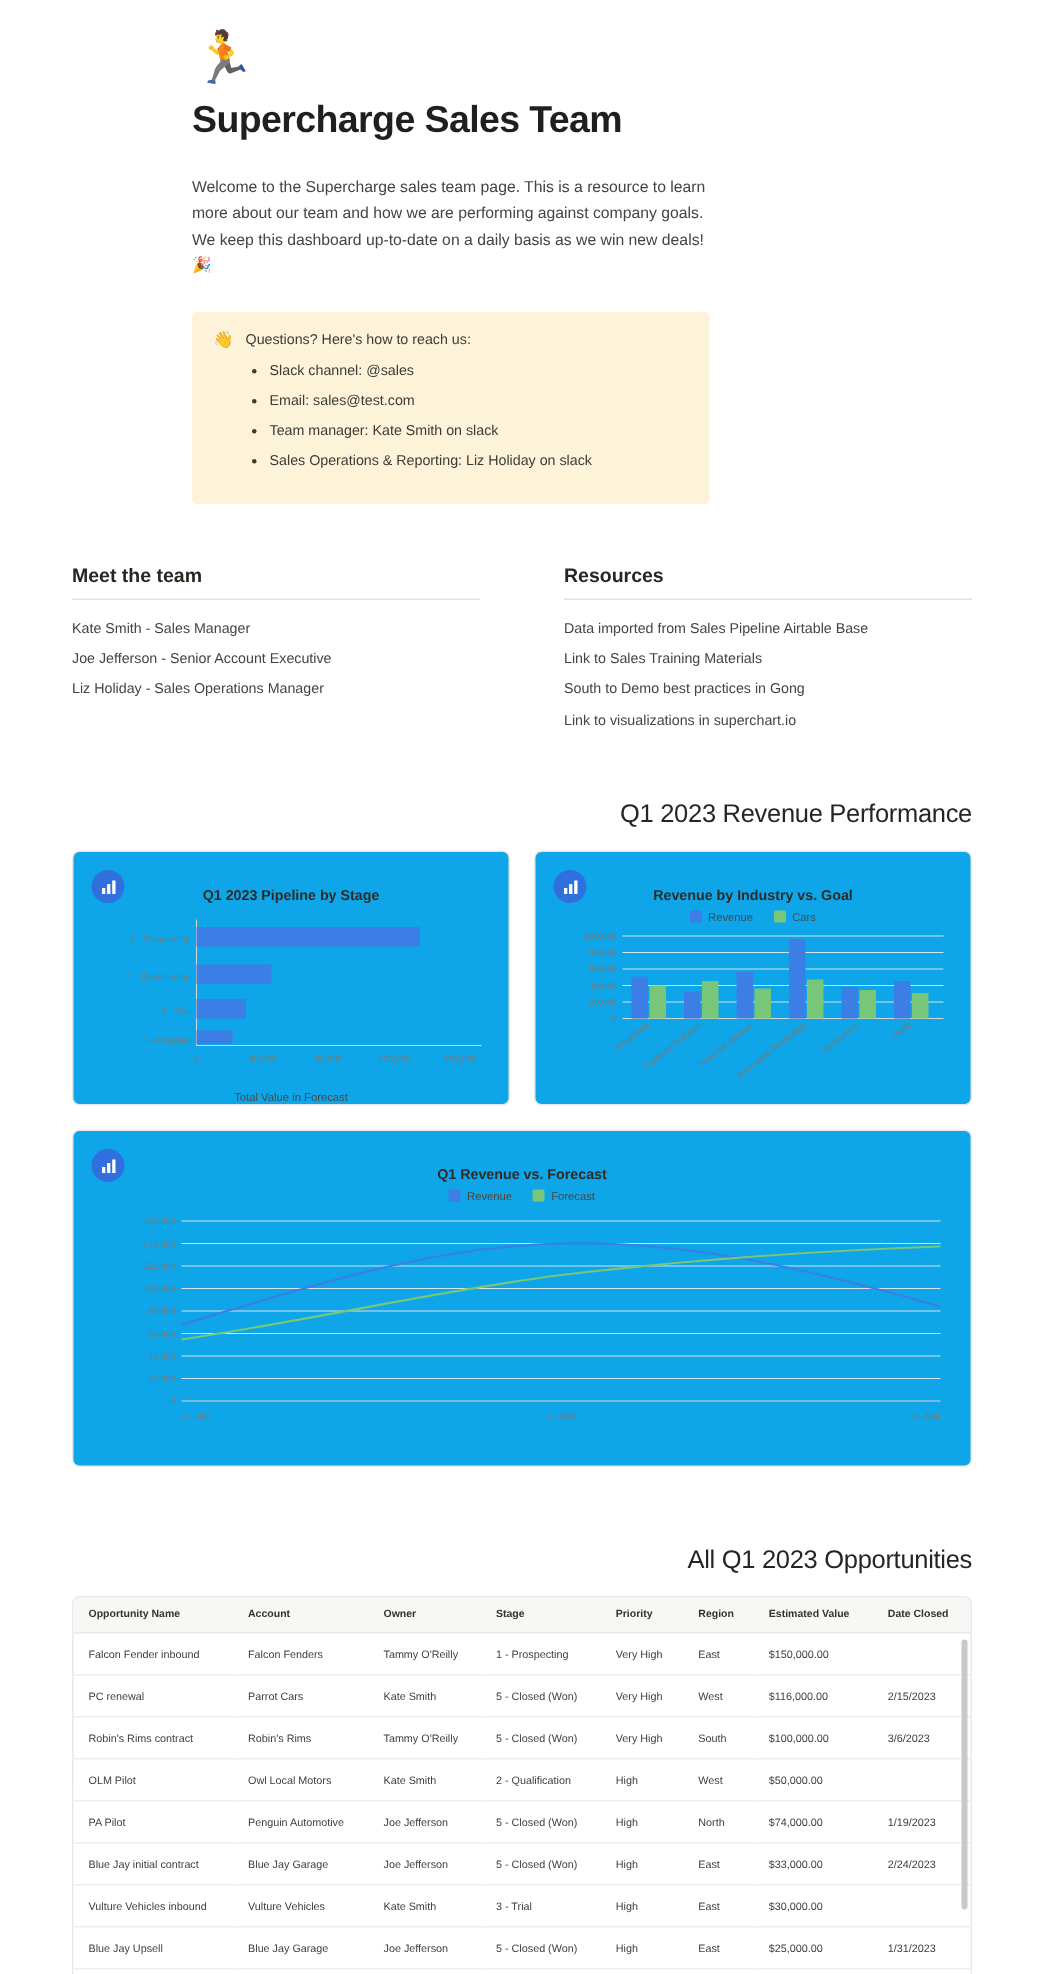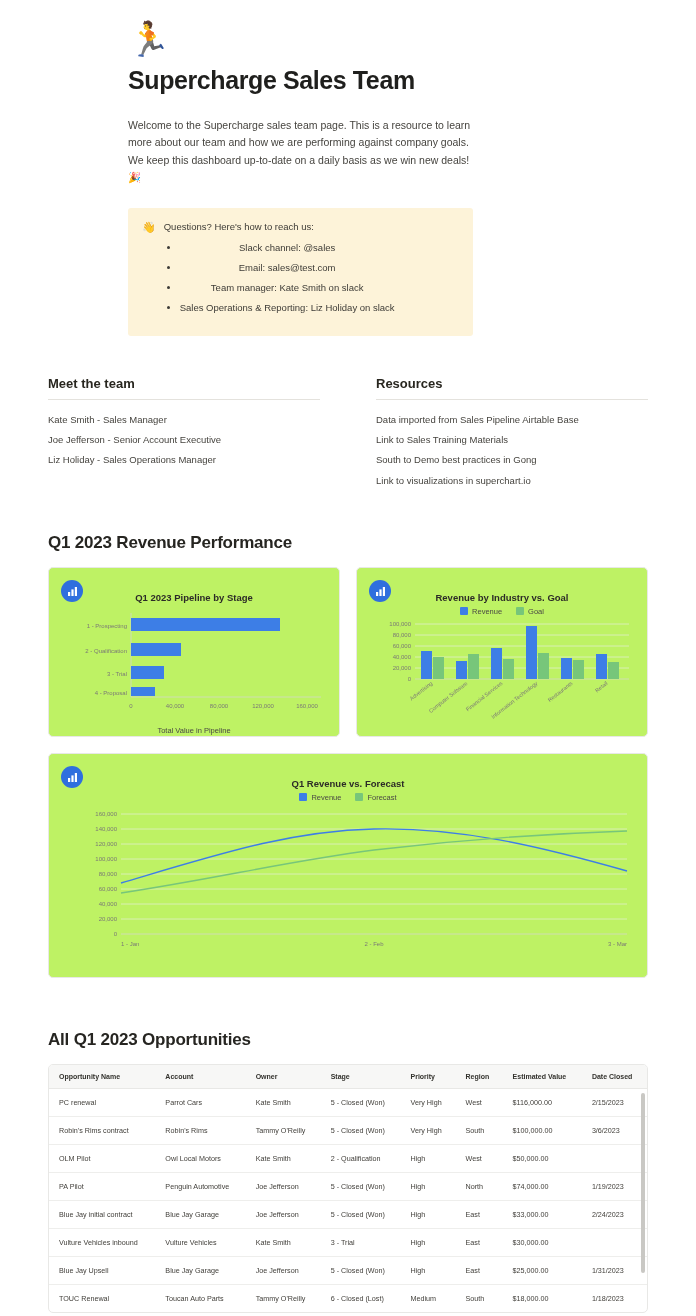--- a/index.html
+++ b/index.html
@@ -43,21 +43,21 @@
     margin: 22px 0 0 128px;
     width: 345px;
     background: #fdf3d9;
     border-radius: 3px;
     padding: 12px 14px 14px 14px;
     display: flex;
     gap: 8px;
   }
   .callout-emoji { font-size: 11px; line-height: 1.4; }
   .callout-body { font-size: 9.5px; line-height: 1.5; color: #3d3b36; }
-  .callout-body ul { margin: 6px 0 0 0; padding-left: 16px; text-align: center; }
+  .callout-body ul { margin: 6px 0 0 0; padding-left: 16px; }
   .callout-body li { margin-bottom: 6px; }
   
   .cols {
     display: flex;
     gap: 56px;
     margin-top: 40px;
   }
   .col { flex: 1; }
   .col h3 {
     font-size: 13px;
@@ -72,34 +72,35 @@
   }
   .col .entry {
     font-size: 9.5px;
     line-height: 2.15;
     color: #46443f;
   }
   .col .entry.link { color: #46443f; }
   
   .section-title {
     font-size: 17px;
-    font-weight: bold;
+    font-weight: normal;
     margin: 42px 0 14px 0;
     color: #262521;
     letter-spacing: -0.2px;
+    text-align: right;
   }
   
   .charts-row {
     display: flex;
     gap: 16px;
   }
   .card {
     border: 1px solid #e8e8e6;
     border-radius: 5px;
-    background: #bef264;
+    background: #0ea5e9;
     position: relative;
     padding: 12px 10px 10px 10px;
   }
   .card.half { width: 292px; height: 170px; }
   .card.full { width: 600px; height: 225px; margin-top: 16px; }
   .chart-badge {
     position: absolute;
     left: 12px; top: 12px;
     width: 22px; height: 22px;
     border-radius: 50%;
@@ -244,35 +245,35 @@
           <text class="tick" x="68" y="23" text-anchor="end">1 - Prospecting</text>
           <text class="tick" x="68" y="48" text-anchor="end">2 - Qualification</text>
           <text class="tick" x="68" y="71" text-anchor="end">3 - Trial</text>
           <text class="tick" x="68" y="90" text-anchor="end">4 - Proposal</text>
           <text class="tick" x="72" y="103" text-anchor="middle">0</text>
           <text class="tick" x="116" y="103" text-anchor="middle">40,000</text>
           <text class="tick" x="160" y="103" text-anchor="middle">80,000</text>
           <text class="tick" x="204" y="103" text-anchor="middle">120,000</text>
           <text class="tick" x="248" y="103" text-anchor="middle">160,000</text>
         </svg>
-        <div class="axis-label">Total Value in Pipeline</div>
+        <div class="axis-label">Total Value in Forecast</div>
       </div>
 
       <div class="card half">
         <div class="chart-badge">
           <svg width="11" height="11" viewBox="0 0 11 11">
               <rect x="1" y="6" width="2.2" height="4" fill="#fff"></rect>
               <rect x="4.4" y="3.4" width="2.2" height="6.6" fill="#fff"></rect>
               <rect x="7.8" y="1" width="2.2" height="9" fill="#fff"></rect>
             </svg>
         </div>
         <div class="chart-title">Revenue by Industry vs. Goal</div>
         <div class="legend">
           <div><span class="swatch" style="background:#3d7ee6"></span><span>Revenue</span></div>
-          <div><span class="swatch" style="background:#77c67a"></span><span>Goal</span></div>
+          <div><span class="swatch" style="background:#77c67a"></span><span>Cars</span></div>
         </div>
         <svg width="272" height="108" viewBox="0 0 272 108">
           <line class="gridline" x1="48" y1="6" x2="262" y2="6"></line>
           <line class="gridline" x1="48" y1="17" x2="262" y2="17"></line>
           <line class="gridline" x1="48" y1="28" x2="262" y2="28"></line>
           <line class="gridline" x1="48" y1="39" x2="262" y2="39"></line>
           <line class="gridline" x1="48" y1="50" x2="262" y2="50"></line>
           <line class="axisline" x1="48" y1="61" x2="262" y2="61"></line>
           <text class="tick" x="44" y="8" text-anchor="end">100,000</text>
           <text class="tick" x="44" y="19" text-anchor="end">80,000</text>
@@ -356,20 +357,30 @@
             <th>Owner</th>
             <th>Stage</th>
             <th>Priority</th>
             <th>Region</th>
             <th>Estimated Value</th>
             <th>Date Closed</th>
           </tr>
         </thead>
         <tbody>
           <tr>
+            <td>Falcon Fender inbound</td>
+            <td>Falcon Fenders</td>
+            <td>Tammy O'Reilly</td>
+            <td>1 - Prospecting</td>
+            <td>Very High</td>
+            <td>East</td>
+            <td>$150,000.00</td>
+            <td></td>
+          </tr>
+          <tr>
             <td>PC renewal</td>
             <td>Parrot Cars</td>
             <td>Kate Smith</td>
             <td>5 - Closed (Won)</td>
             <td>Very High</td>
             <td>West</td>
             <td>$116,000.00</td>
             <td>2/15/2023</td>
           </tr>
           <tr>

